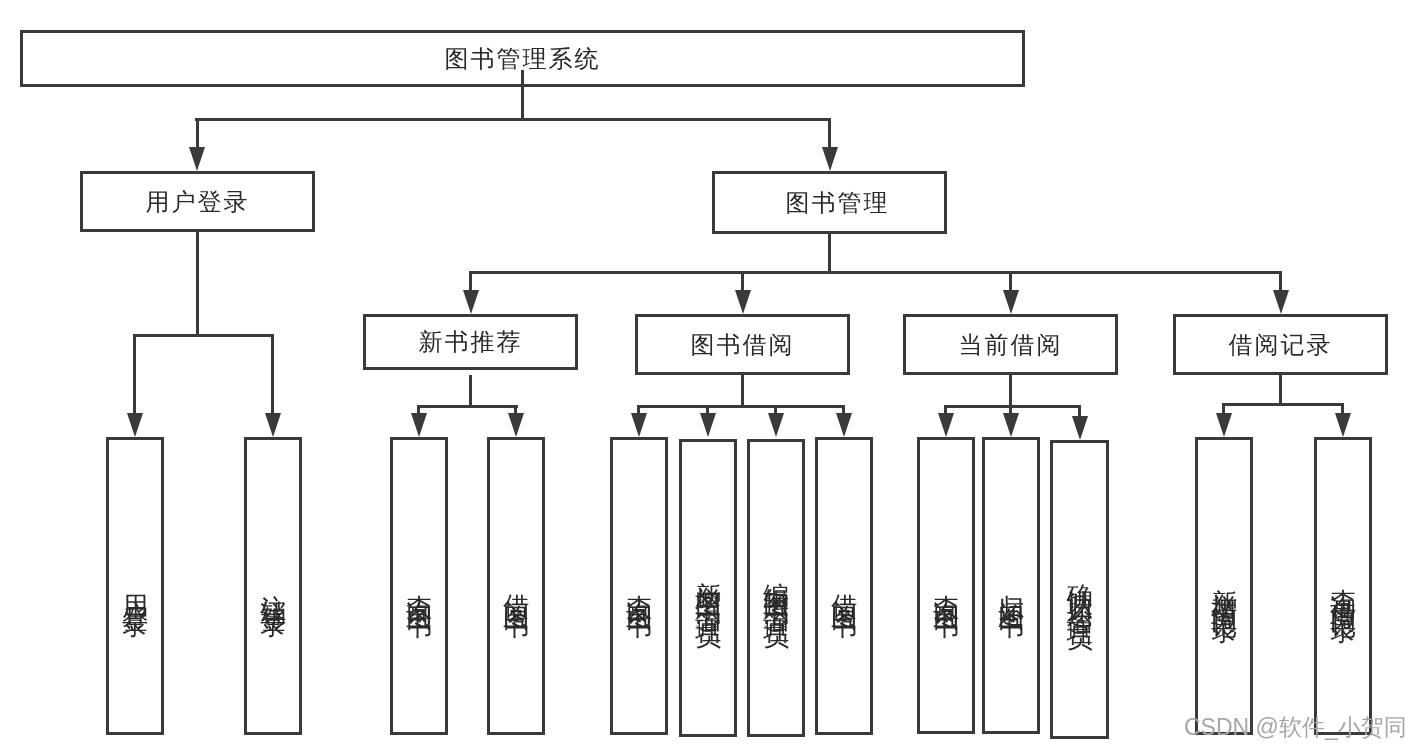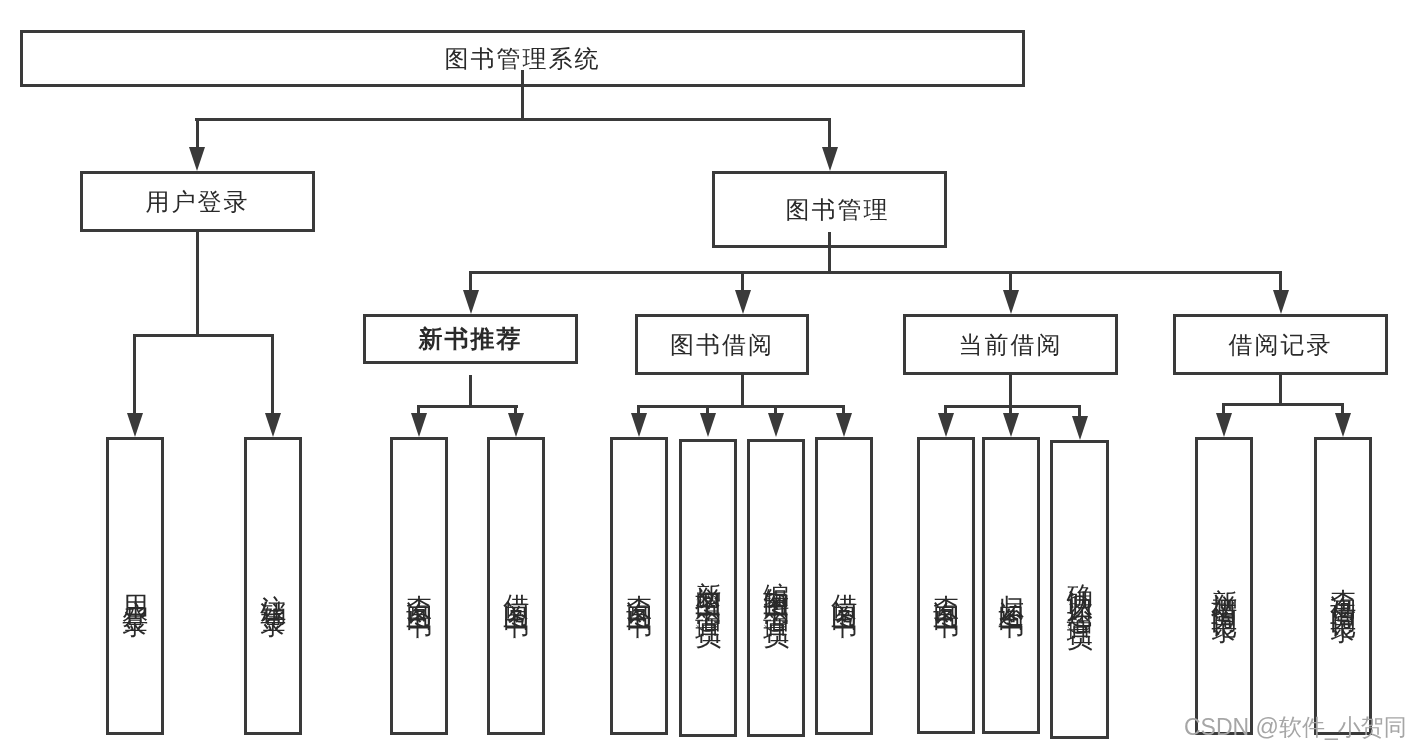--- a/index.html
+++ b/index.html
@@ -44,21 +44,21 @@
   <div class="vline" style="left:521px;top:70px;height:50px;"></div>
   <div class="hline" style="left:195px;top:118px;width:636px;"></div>
   <div class="vline" style="left:195.5px;top:118px;height:31px;"></div>
   <div class="arrow" style="left:189px;top:147px;"></div>
   <div class="vline" style="left:828px;top:118px;height:31px;"></div>
   <div class="arrow" style="left:821.5px;top:147px;"></div>
 
   <div class="box" style="left:80px;top:171px;width:235px;height:61px;">
     <span>用户登录</span>
   </div>
-  <div class="box" style="left:712px;top:171px;width:235px;height:77px;padding-left:16px;">
+  <div class="box" style="left:712px;top:171px;width:235px;height:63px;padding-left:16px;">
     <span>图书管理</span>
   </div>
 
   <div class="vline" style="left:196px;top:232px;height:104px;"></div>
   <div class="hline" style="left:133px;top:334px;width:141px;"></div>
   <div class="vline" style="left:133px;top:334px;height:81px;"></div>
   <div class="arrow" style="left:126.5px;top:413px;"></div>
   <div class="vline" style="left:271px;top:334px;height:81px;"></div>
   <div class="arrow" style="left:264.5px;top:413px;"></div>
 
@@ -66,24 +66,24 @@
   <div class="hline" style="left:469px;top:271px;width:813px;"></div>
   <div class="vline" style="left:469px;top:271px;height:21px;"></div>
   <div class="arrow" style="left:462.5px;top:290px;"></div>
   <div class="vline" style="left:741px;top:271px;height:21px;"></div>
   <div class="arrow" style="left:734.5px;top:290px;"></div>
   <div class="vline" style="left:1009px;top:271px;height:21px;"></div>
   <div class="arrow" style="left:1002.5px;top:290px;"></div>
   <div class="vline" style="left:1279px;top:271px;height:21px;"></div>
   <div class="arrow" style="left:1272.5px;top:290px;"></div>
 
-  <div class="box" style="left:363px;top:314px;width:215px;height:50px;font-weight:bold;">
+  <div class="box" style="left:363px;top:314px;width:215px;height:56px;">
     <span>新书推荐</span>
   </div>
-  <div class="box" style="left:635px;top:314px;width:174px;height:61px;">
+  <div class="box" style="left:635px;top:314px;width:215px;height:61px;">
     <span>图书借阅</span>
   </div>
   <div class="box" style="left:1173px;top:314px;width:215px;height:61px;">
     <span>借阅记录</span>
   </div>
   <div class="box" style="left:903px;top:314px;width:215px;height:61px;">
     <span>当前借阅</span>
   </div>
 
   <div class="vline" style="left:469px;top:375px;height:33px;"></div>

